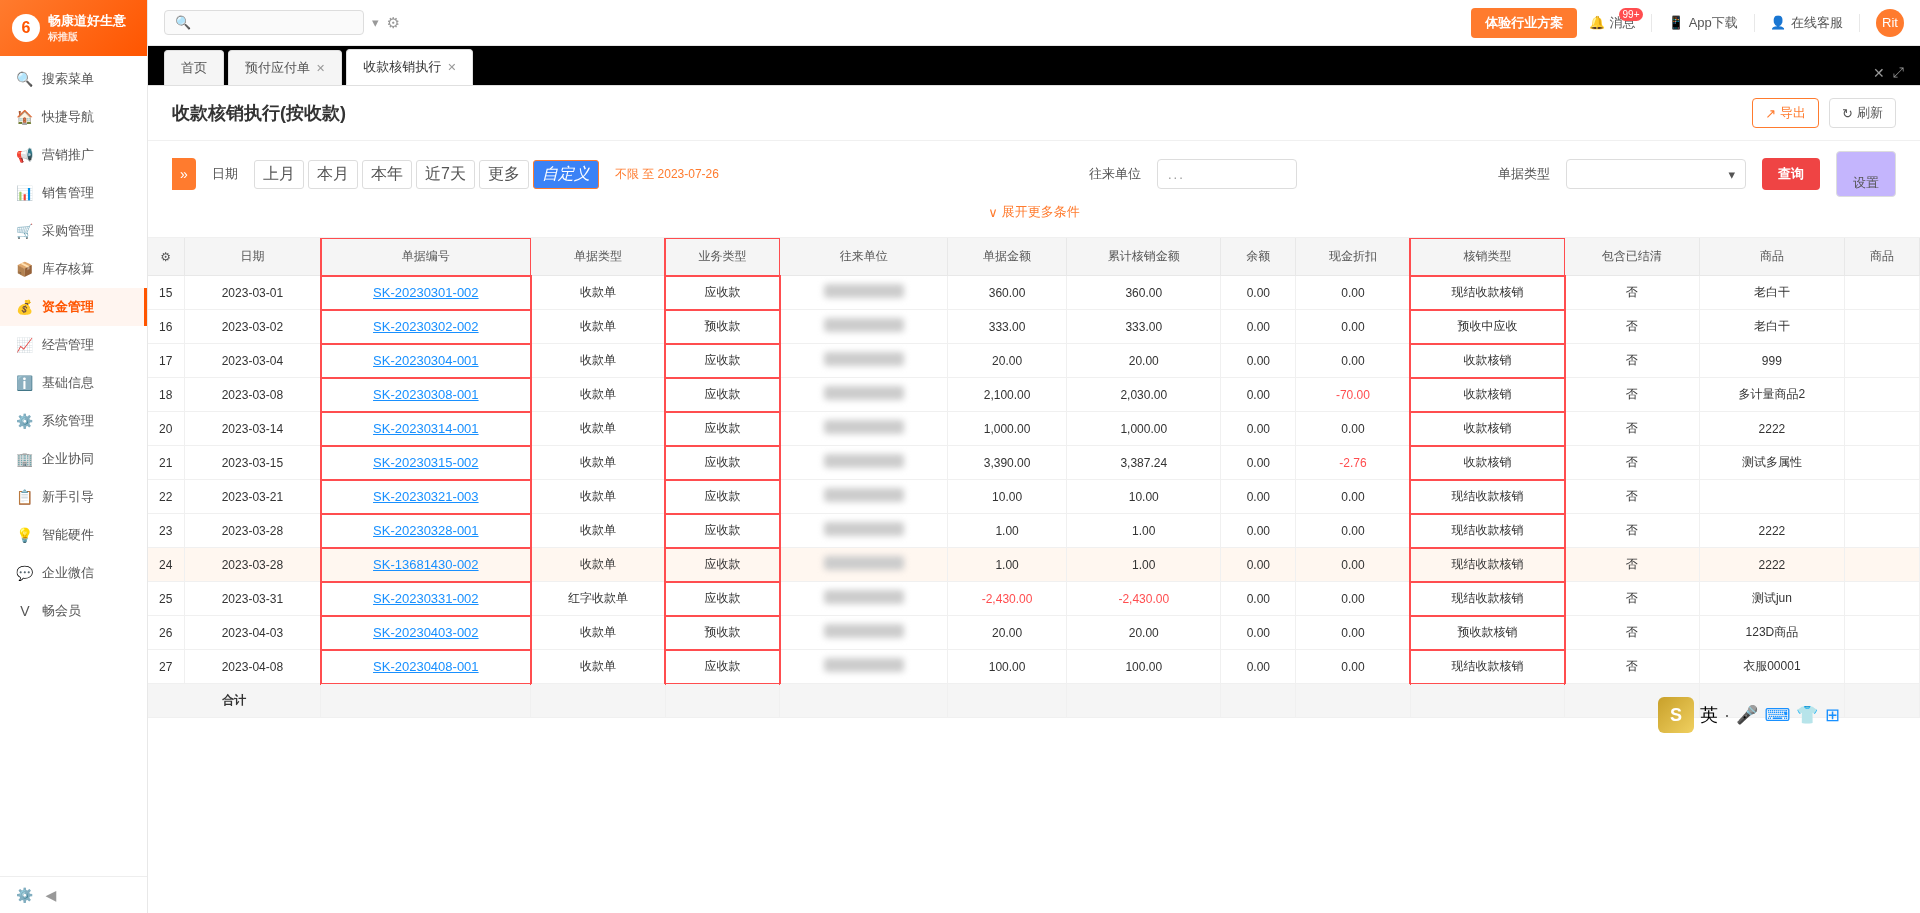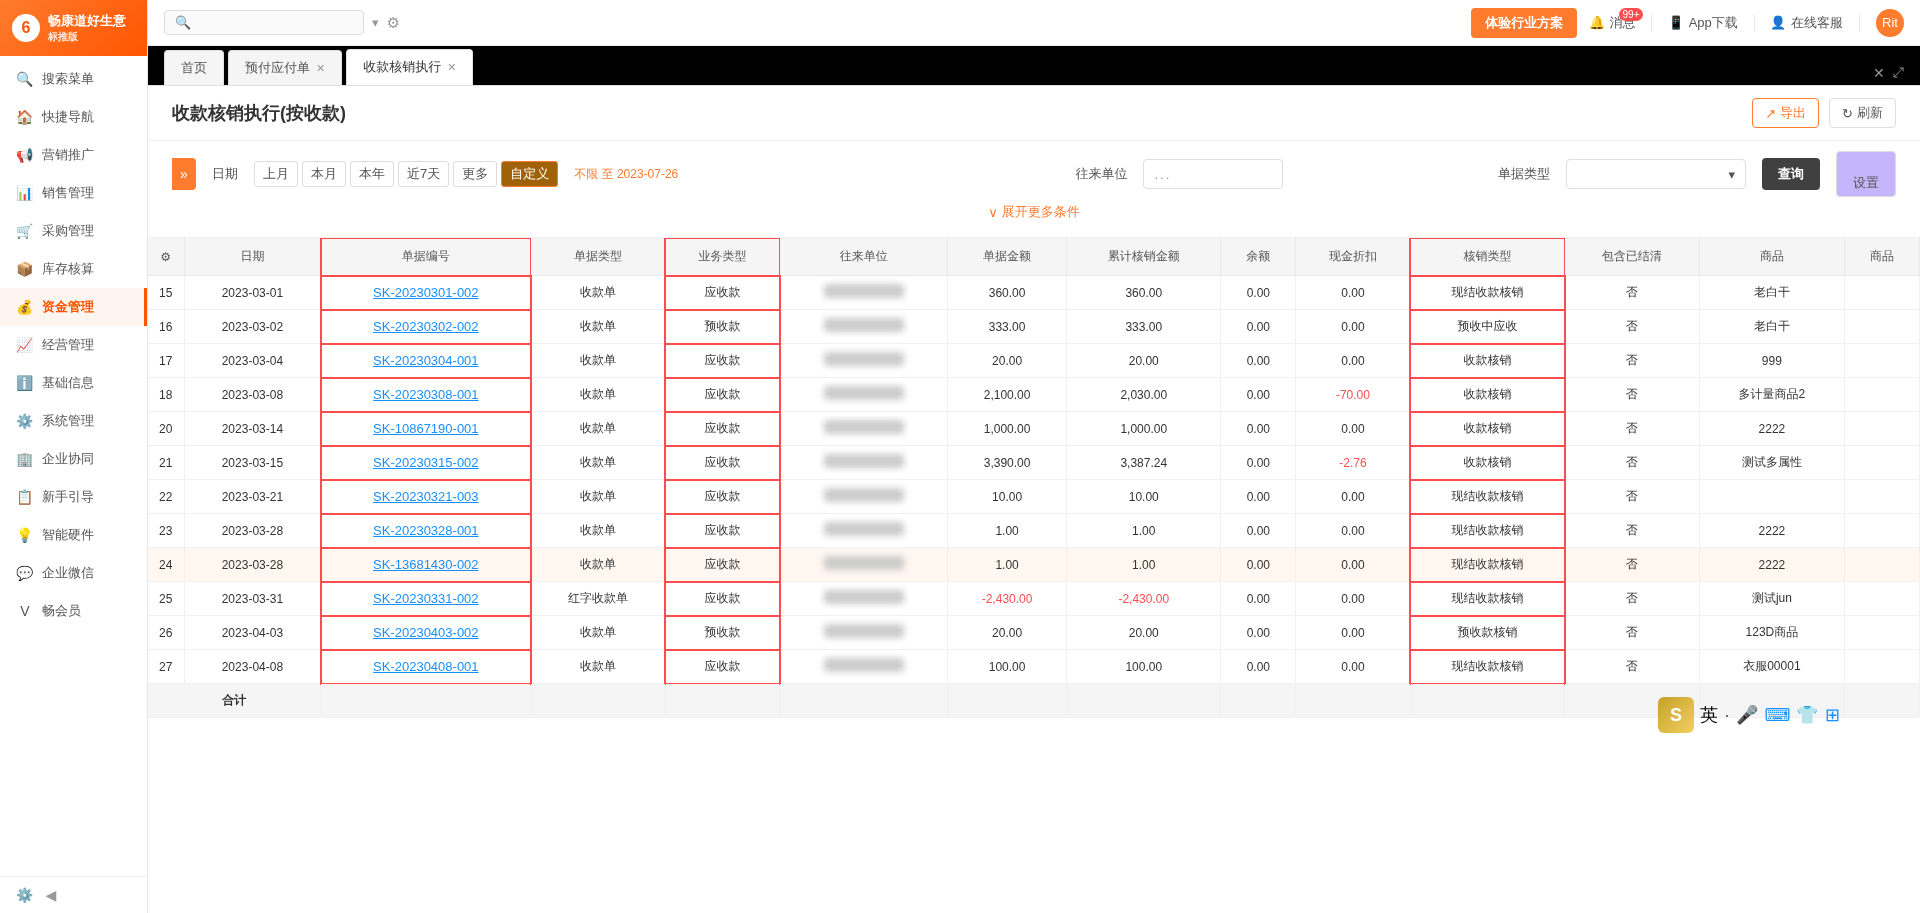--- a/index.html
+++ b/index.html
@@ -125,31 +125,31 @@
     .filter-row { display: flex; align-items: center; gap: 16px; flex-wrap: wrap; }
     .filter-expand-btn {
       background: #ff7b2e; color: #fff; border: none; border-radius: 0 4px 4px 0;
       width: 24px; height: 32px; cursor: pointer; display: flex; align-items: center; justify-content: center;
       font-size: 14px; flex-shrink: 0;
     }
     .filter-label { color: #555; white-space: nowrap; }
     .filter-date-btns { display: flex; align-items: center; gap: 4px; }
     .filter-date-btn {
       padding: 3px 8px; border: 1px solid #ddd; border-radius: 3px;
-      cursor: pointer; color: #555; background: #fff; font-size: 13px;
-    }
-    .filter-date-btn.custom { background: #a16207; color: #fff; border-color: #ff7b2e; }
+      cursor: pointer; color: #555; background: #fff; font-size: 16px;
+    }
+    .filter-date-btn.custom { background: #3b82f6; color: #fff; border-color: #ff7b2e; font-style: italic; }
     .filter-date-range { color: #ff7b2e; font-size: 12px; }
     .filter-select-wrap {
       display: flex; align-items: center; border: 1px solid #ddd; border-radius: 4px;
       padding: 4px 10px; color: #555; gap: 6px; min-width: 140px; height: 30px; background: #fff; cursor: pointer;
     }
     .filter-select-wrap .dots { color: #999; letter-spacing: 2px; }
     .filter-more-btn {
-      background: #404040; color: #fff; border: none; border-radius: 4px;
+      background: #ef4444; color: #fff; border: none; border-radius: 4px;
       padding: 6px 16px; cursor: pointer; font-size: 13px; font-weight: bold;
       height: 32px;
     }
     .filter-setting-btn {
       border: 1px solid #ddd; color: #555; background: #c4b5fd;
       border-radius: 4px; padding: 22px 16px; cursor: pointer; height: 32px;
     }
     .expand-more-row {
       display: flex; align-items: center; justify-content: center;
       padding: 6px 0; color: #ff7b2e; cursor: pointer; gap: 4px; font-size: 12px;
@@ -448,21 +448,21 @@
             <td>0.00</td>
             <td class="text-red">-70.00</td>
             <td style="outline: rgb(255, 77, 79) solid 2px; outline-offset: -1px;">收款核销</td>
             <td>否</td>
             <td>多计量商品2</td>
             <td></td>
           </tr>
           <tr>
             <td>20</td>
             <td>2023-03-14</td>
-            <td style="outline: rgb(255, 77, 79) solid 2px; outline-offset: -1px;"><span class="link-text">SK-10867190-001</span></td>
+            <td style="outline: rgb(255, 77, 79) solid 2px; outline-offset: -1px;"><span class="link-text">SK-20230314-001</span></td>
             <td>收款单</td>
             <td style="outline: rgb(255, 77, 79) solid 2px; outline-offset: -1px;">应收款</td>
             <td><span style="filter:blur(3px); display:inline-block; background:#ccc; border-radius:3px; width:80px; height:14px;"></span></td>
             <td>1,000.00</td>
             <td>1,000.00</td>
             <td>0.00</td>
             <td>0.00</td>
             <td style="outline: rgb(255, 77, 79) solid 2px; outline-offset: -1px;">收款核销</td>
             <td>否</td>
             <td>2222</td>

